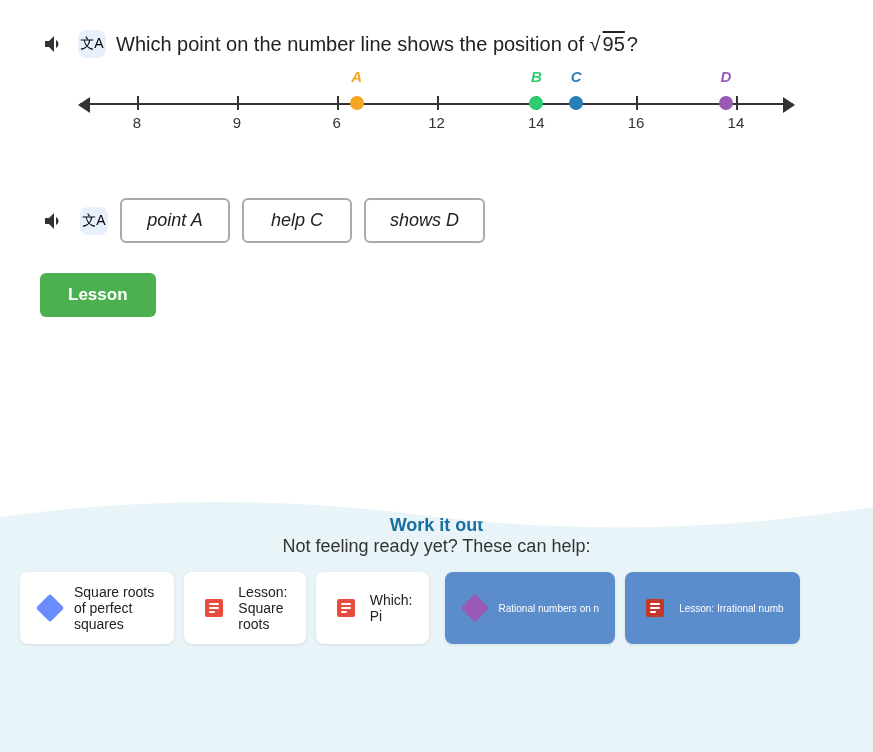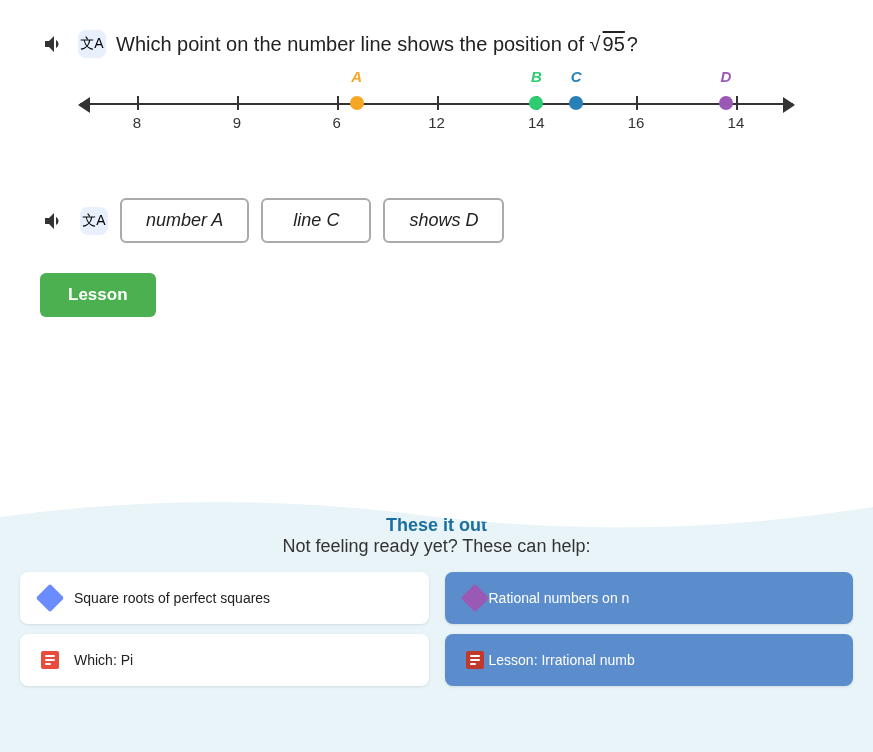--- a/index.html
+++ b/index.html
@@ -198,21 +198,20 @@
 
     .help-links {
       display: flex;
       gap: 16px;
       padding: 10px 20px;
     }
 
     .help-col {
       flex: 1;
       display: flex;
-      flex-direction: column;
       gap: 10px;
     }
 
     .help-item {
       background: white;
       border-radius: 8px;
       padding: 12px 16px;
       display: flex;
       align-items: center;
       gap: 10px;
@@ -246,22 +245,23 @@
       transform: rotate(45deg);
       border-radius: 2px;
     }
 
     .help-item-right {
       background: #5b8ccc;
       border-radius: 8px;
       padding: 12px 16px;
       display: flex;
       align-items: center;
+      gap: 10px;
       cursor: pointer;
-      font-size: 14px;
+      font-size: 10px;
       color: white;
       box-shadow: 0 1px 3px rgba(0,0,0,0.1);
     }
 
     .truncated {
       overflow: hidden;
       white-space: nowrap;
       text-overflow: ellipsis;
     }
   </style>
@@ -325,51 +325,62 @@
   </div>
 
   
   <div class="answer-row">
     <span class="speaker-icon">
       <svg width="24" height="24" viewBox="0 0 24 24" fill="#333">
         <path d="M3 9v6h4l5 5V4L7 9H3zm13.5 3c0-1.77-1.02-3.29-2.5-4.03v8.05c1.48-.73 2.5-2.25 2.5-4.02z"></path>
       </svg>
     </span>
     <span class="translate-icon">文A</span>
-    <button class="answer-choice">number A</button>
-    <button class="answer-choice">line C</button>
+    <button class="answer-choice">point A</button>
+    <button class="answer-choice">help C</button>
     <button class="answer-choice">shows D</button>
   </div>
 
   
   <button class="submit-btn">Lesson</button>
 </div>
 
 <div class="bottom-section">
   <div class="help-section">
 
     <div style="position:absolute;top:0;left:0;right:0;height:55px;overflow:hidden;">
       <svg viewBox="0 0 873 55" preserveAspectRatio="none" width="873" height="55">
         <path d="M0,30 Q218,0 436,30 Q654,55 873,20 L873,0 L0,0 Z" fill="white"></path>
       </svg>
     </div>
 
     <div class="work-it-out" style="margin-top:18px;">
-      <div class="work-it-out-title">These it out</div>
+      <div class="work-it-out-title">Work it out</div>
       <div class="work-it-out-subtitle">Not feeling ready yet? These can help:</div>
     </div>
 
     <div class="help-links">
 
       <div class="help-col">
         <div class="help-item">
           <div class="help-item-icon">
             <div class="diamond-icon"></div>
           </div>
           <span>Square roots of perfect squares</span>
+        </div>
+        <div class="help-item">
+          <div class="help-item-icon">
+            <svg width="22" height="22" viewBox="0 0 22 22">
+              <rect x="2" y="2" width="18" height="18" rx="2" fill="#e74c3c"></rect>
+              <rect x="6" y="6" width="10" height="2" rx="1" fill="white"></rect>
+              <rect x="6" y="10" width="10" height="2" rx="1" fill="white"></rect>
+              <rect x="6" y="14" width="6" height="2" rx="1" fill="white"></rect>
+            </svg>
+          </div>
+          <span>Lesson: Square roots</span>
         </div>
         <div class="help-item">
           <div class="help-item-icon">
             <svg width="22" height="22" viewBox="0 0 22 22">
               <rect x="2" y="2" width="18" height="18" rx="2" fill="#e74c3c"></rect>
               <rect x="6" y="6" width="10" height="2" rx="1" fill="white"></rect>
               <rect x="6" y="10" width="10" height="2" rx="1" fill="white"></rect>
               <rect x="6" y="14" width="6" height="2" rx="1" fill="white"></rect>
             </svg>
           </div>

